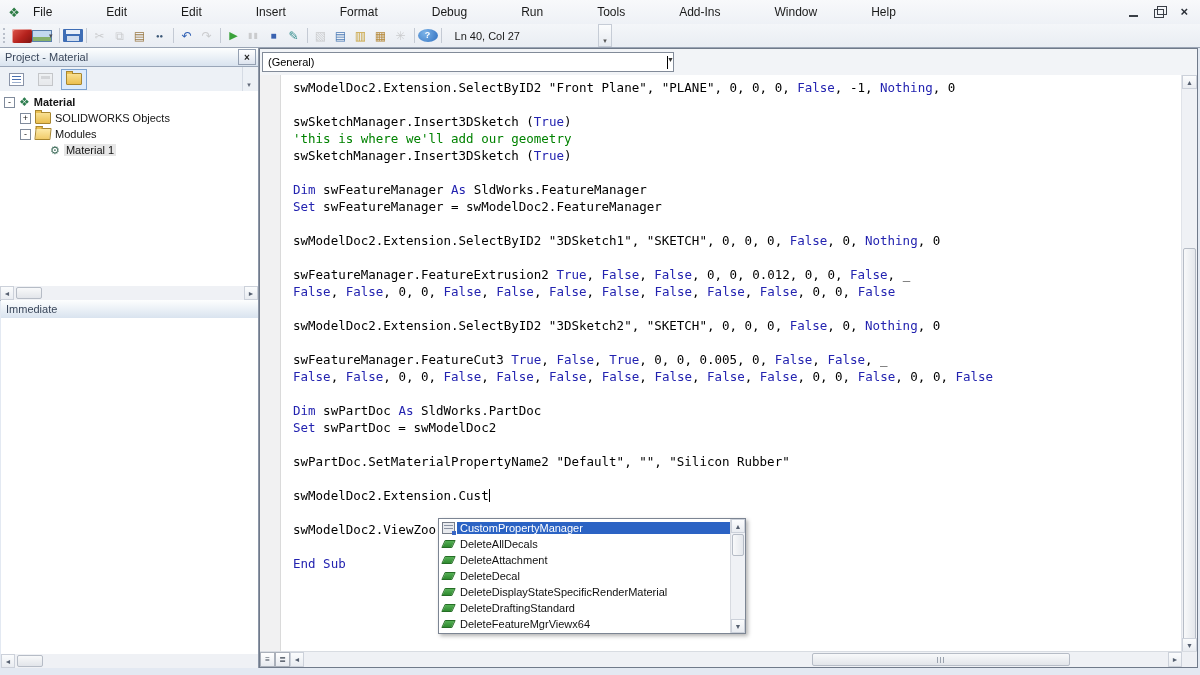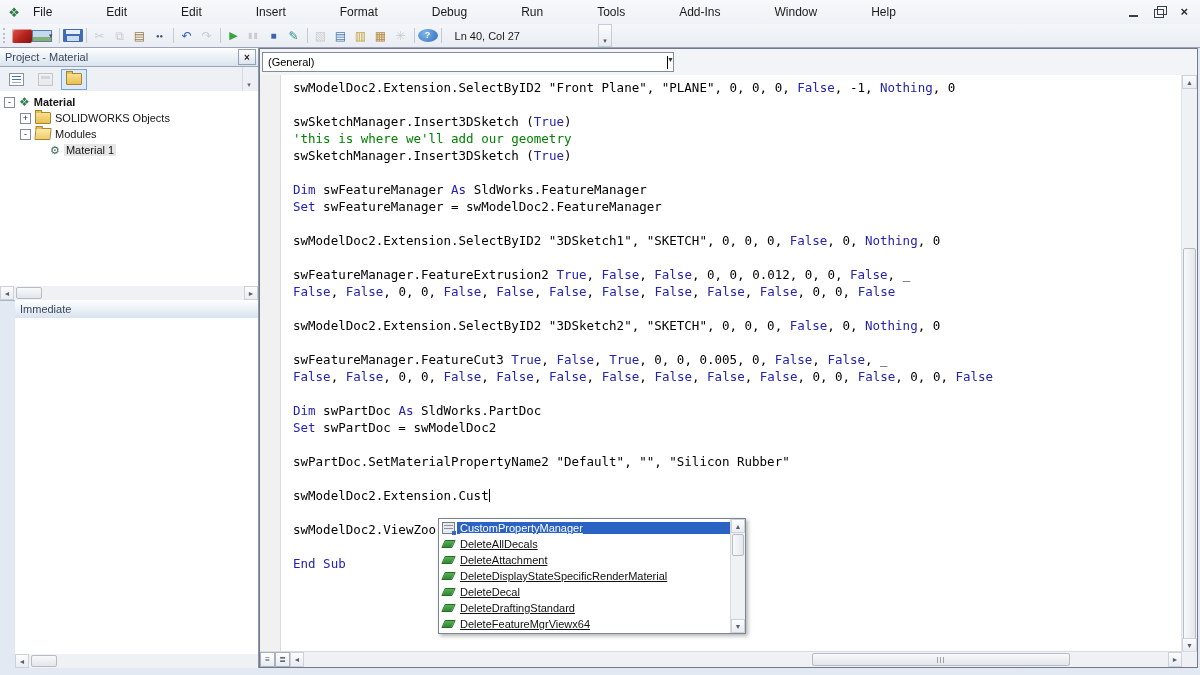--- a/index.html
+++ b/index.html
@@ -55,21 +55,21 @@
   .css-folder.open{background:linear-gradient(#fdeaa8,#f0cb6a);transform:skewX(-6deg);}
   .tree{position:absolute;left:0;top:43px;right:0;bottom:14px;background:#fff;padding-top:3px;overflow:hidden;}
   .tree-row{height:16px;display:flex;align-items:center;font-size:11px;color:#141414;}
   .expander{width:11px;height:11px;box-sizing:border-box;border:1px solid #808b9c;background:#fff;font-size:9px;line-height:8px;text-align:center;color:#222;margin-right:4px;flex:0 0 auto;}
   .ticon{margin-right:4px;display:inline-flex;align-items:center;justify-content:center;}
   .ti-project{color:#2e7d4f;font-size:12px;}
   .ti-module{color:#3c6a58;font-size:11px;}
   .tlabel.bold{font-weight:bold;}
   .tlabel.sel{background:#e7e7e7;padding:0 2px;}
 
-  .immediate-panel{position:absolute;left:15px;top:300px;width:306px;height:368px;background:#fff;}
+  .immediate-panel{position:absolute;left:1px;top:300px;width:306px;height:368px;background:#fff;}
   .imm-body{position:absolute;left:0;top:18px;right:0;bottom:14px;background:#fff;}
 
   .left-divider{position:absolute;left:258px;top:48px;bottom:7px;width:1px;background:#8d97a8;}
 
   
   .sb-btn{width:14px;height:14px;box-sizing:border-box;font-size:7px;color:#566070;display:flex;align-items:center;justify-content:center;background:linear-gradient(#fbfcfd,#e9ecf1);border:1px solid #ccd1da;flex:0 0 auto;}
   .sb-thumb{background:linear-gradient(180deg,#f8f9fa,#e2e5ea);border:1px solid #b6bcc6;border-radius:2px;box-sizing:border-box;}
   .hscroll{position:absolute;left:0;right:0;bottom:0;height:14px;background:#eff1f5;border-top:1px solid #dcе0e7;display:flex;align-items:stretch;}
   .hscroll .track{position:relative;flex:1;}
   .hscroll .sb-thumb{position:absolute;top:1px;bottom:1px;}
@@ -107,21 +107,21 @@
 
   
   .autocomplete{position:absolute;left:178px;top:469px;width:308px;height:116px;background:#fff;border:1px solid #7c8593;box-shadow:2px 2px 4px rgba(0,0,0,.3);z-index:5;box-sizing:border-box;display:flex;}
   .ac-list{flex:1;overflow:hidden;padding-top:1px;}
   .ac-item{height:16px;display:flex;align-items:center;font-size:11px;color:#101010;}
   .ac-icon{width:18px;display:flex;align-items:center;justify-content:center;flex:0 0 auto;}
   .ac-i-method{width:9px;height:6px;background:linear-gradient(#55b055,#2f8a2f);border:1px solid #256d25;transform:skewX(-25deg);border-radius:1px;}
   .ac-i-property{width:11px;height:10px;border:1px solid #767d89;background:#e8eaee;position:relative;}
   .ac-i-property::before{content:"";position:absolute;left:1px;top:2px;right:1px;height:1px;background:#8a93a3;box-shadow:0 3px 0 #8a93a3;}
   .ac-i-property::after{content:"";position:absolute;right:-2px;bottom:-2px;width:4px;height:4px;background:#3a66c4;}
-  .ac-label{padding:0 3px;white-space:nowrap;text-decoration:underline;}
+  .ac-label{padding:0 3px;white-space:nowrap;}
   .ac-item.selected .ac-label{background:var(--selection);color:var(--selection-text);flex:1;}
   .ac-scroll{width:14px;border-left:1px solid #d7dae0;background:#eff1f5;position:relative;flex:0 0 auto;}
   .ac-scroll .sb-btn{position:absolute;left:0;right:0;width:auto;}
   .ac-scroll .up{top:0;}
   .ac-scroll .down{bottom:0;}
   .ac-scroll .sb-thumb{position:absolute;left:1px;right:1px;top:15px;height:22px;background:linear-gradient(90deg,#f8f9fa,#e4e7ec);}
 
   .bottom-chrome{position:absolute;left:0;right:0;bottom:0;height:7px;background:#e3e9f2;}
 </style>
 </head>
@@ -334,27 +334,27 @@
           <div class="ac-item">
             <span class="ac-icon">
               <span class="ac-i-method"></span>
             </span>
             <span class="ac-label">DeleteAttachment</span>
           </div>
           <div class="ac-item">
             <span class="ac-icon">
               <span class="ac-i-method"></span>
             </span>
+            <span class="ac-label">DeleteDecal</span>
+          </div>
+          <div class="ac-item">
+            <span class="ac-icon">
+              <span class="ac-i-method"></span>
+            </span>
             <span class="ac-label">DeleteDisplayStateSpecificRenderMaterial</span>
-          </div>
-          <div class="ac-item">
-            <span class="ac-icon">
-              <span class="ac-i-method"></span>
-            </span>
-            <span class="ac-label">DeleteDecal</span>
           </div>
           <div class="ac-item">
             <span class="ac-icon">
               <span class="ac-i-method"></span>
             </span>
             <span class="ac-label">DeleteDraftingStandard</span>
           </div>
           <div class="ac-item">
             <span class="ac-icon">
               <span class="ac-i-method"></span>

